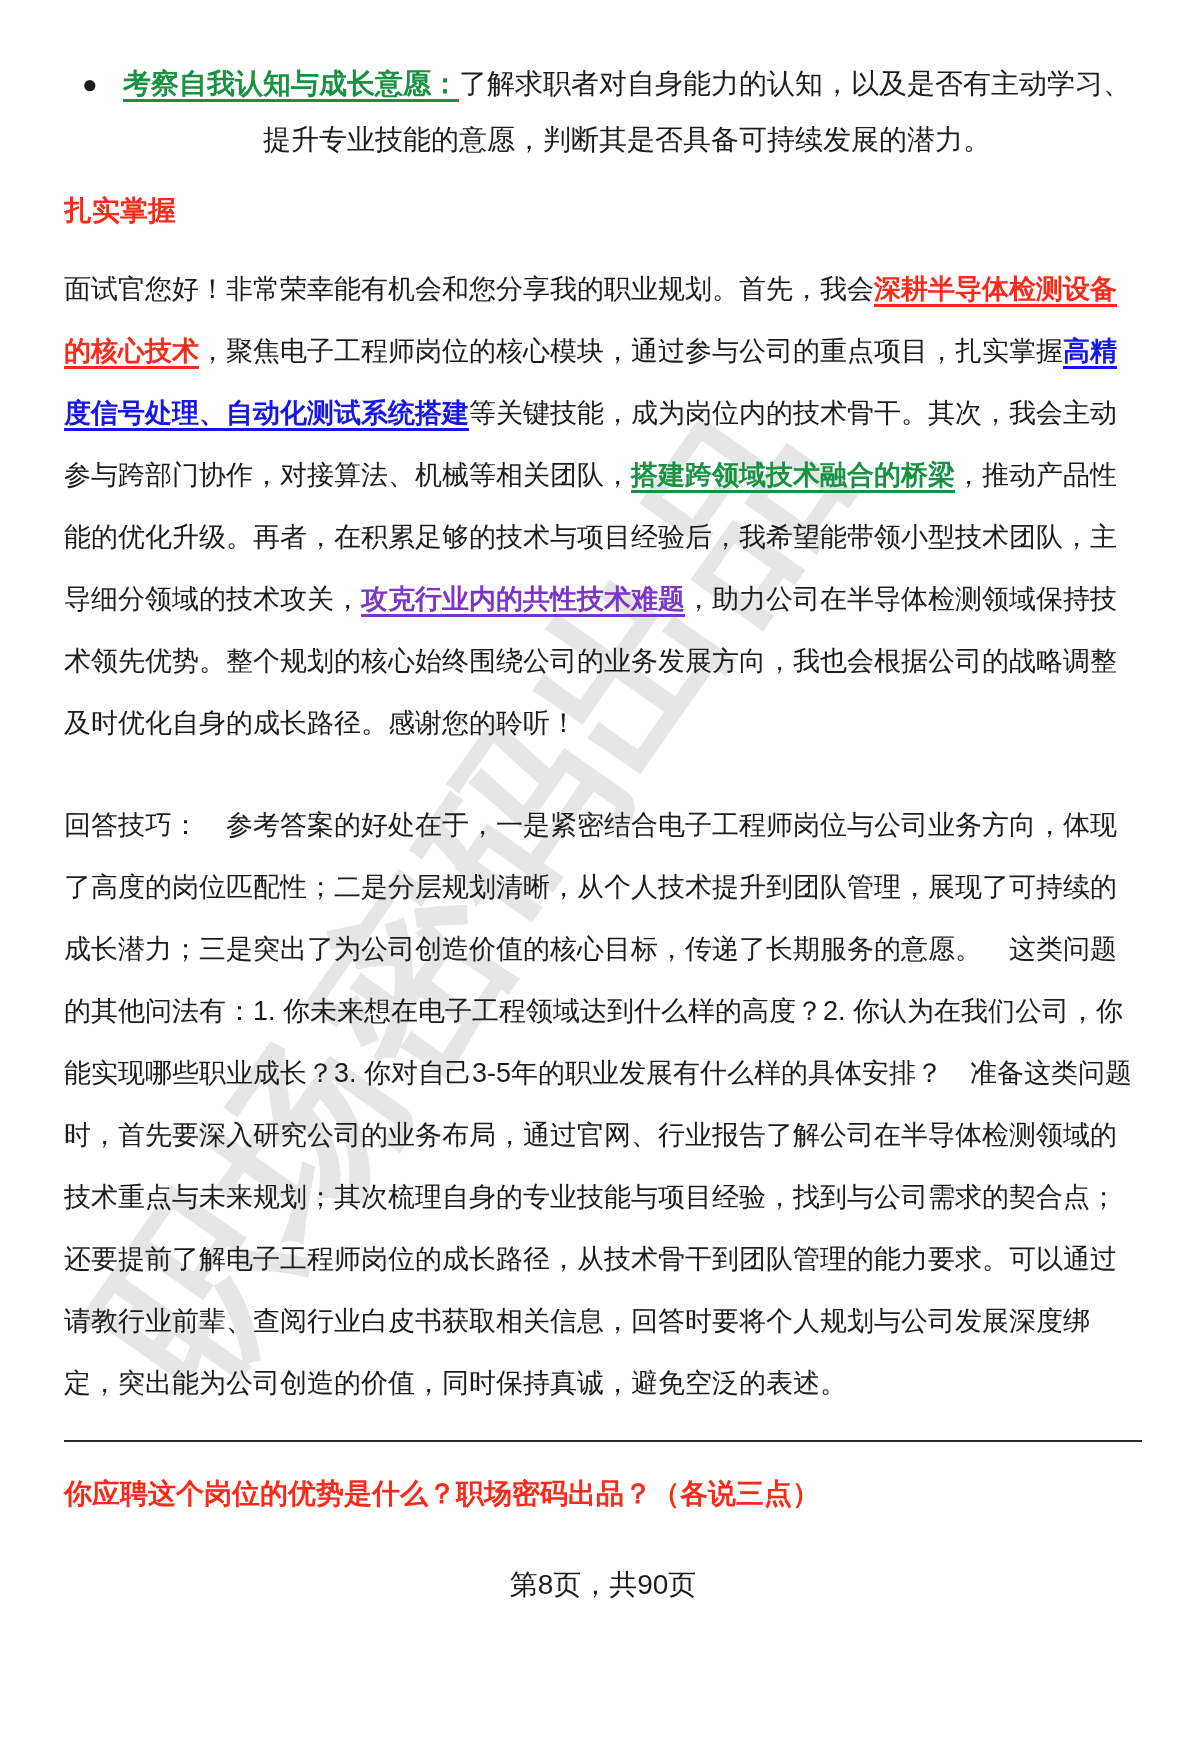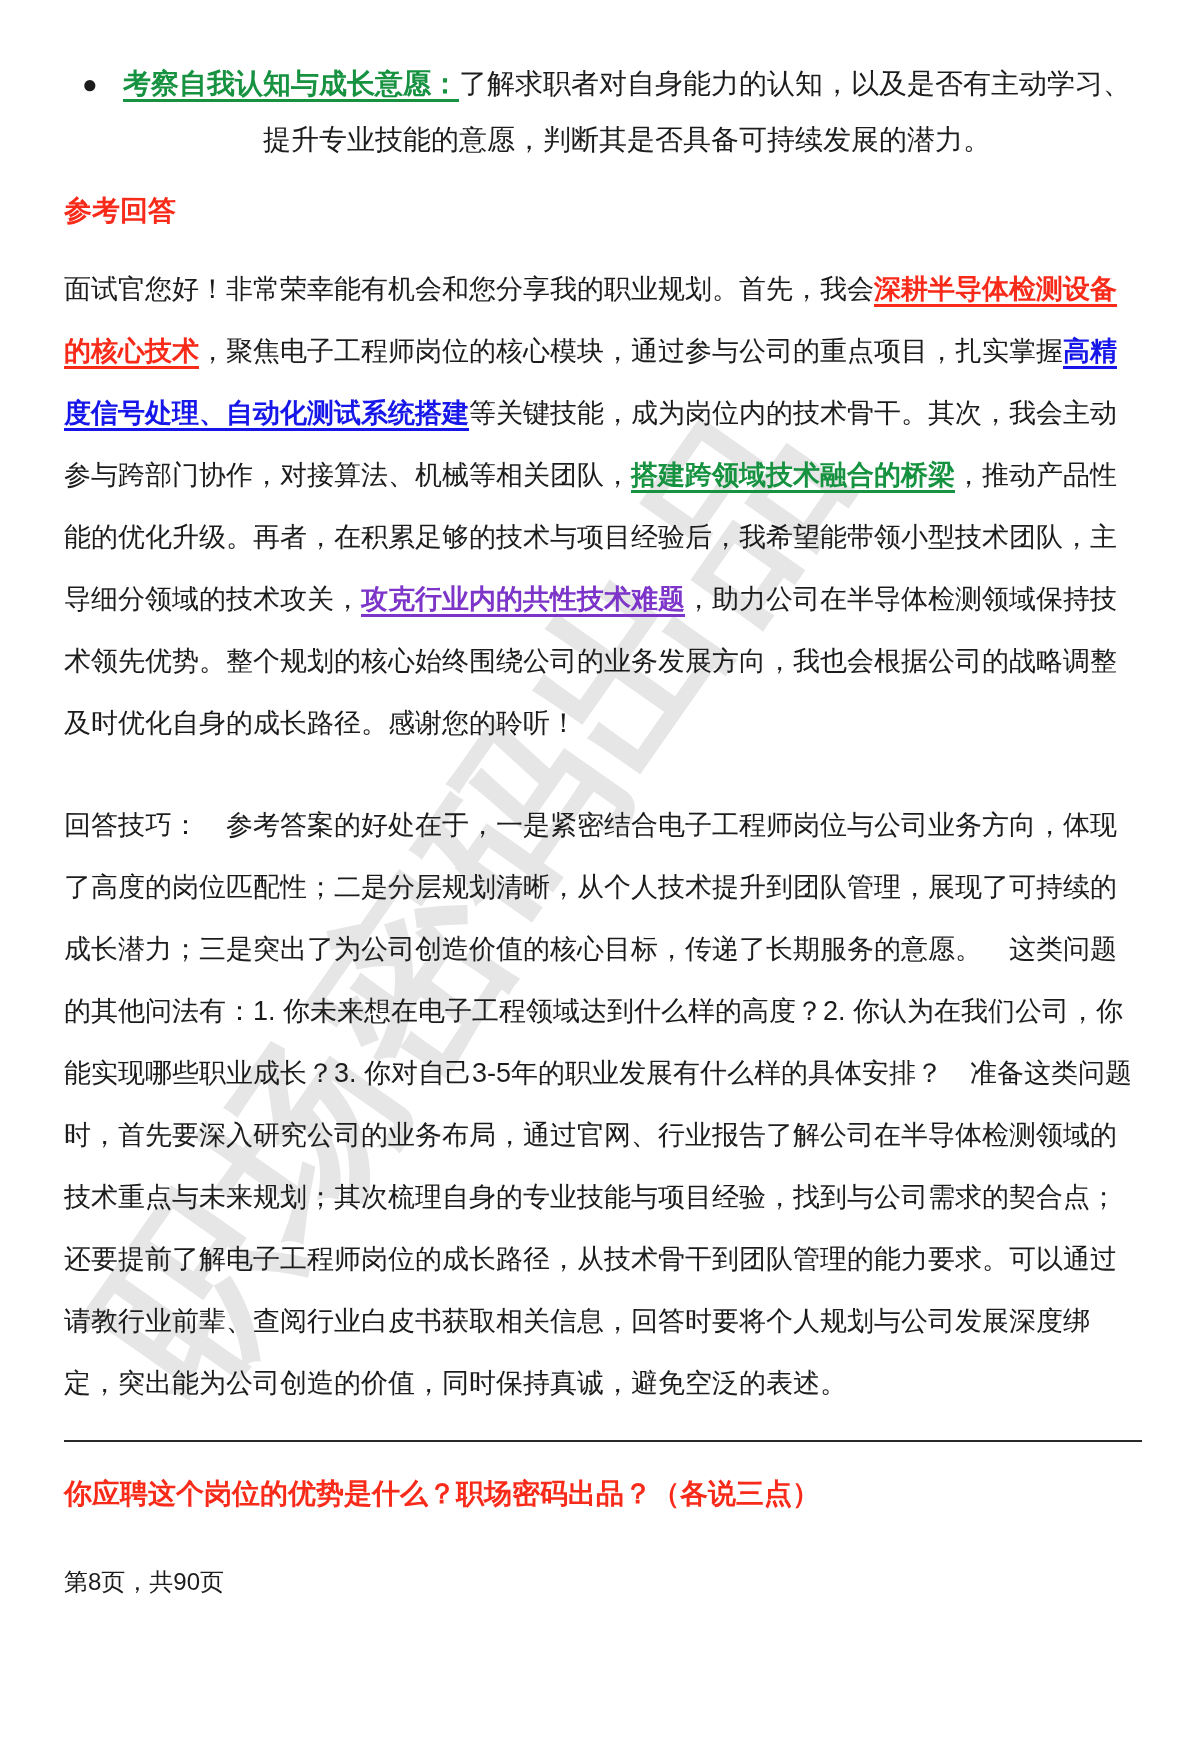--- a/index.html
+++ b/index.html
@@ -73,40 +73,40 @@
   }
   .next-question {
     margin-top:32px;
     font-size:28px;
     font-weight:bold;
     line-height:40px;
     color:var(--red,#f82b1a);
   }
   .page-footer {
     margin-top:52px;
-    text-align:left;
-    font-size:24px;
+    text-align:center;
+    font-size:28px;
     color:var(--body-text,#1c1c1c);
   }
 </style>
 </head>
 <body>
 
 <div class="page">
 
   <div class="watermark">职场密码出品</div>
 
   <div class="content">
 
     <div class="bullet-item">
       <span class="bullet-marker">●</span>
       <span class="bullet-text"><span class="run style-green">考察自我认知与成长意愿：</span><span class="run style-plain">了解求职者对自身能力的认知，以及是否有主动学习、提升专业技能的意愿，判断其是否具备可持续发展的潜力。</span></span>
     </div>
 
-    <div class="section-heading">参考回答</div>
+    <div class="section-heading">扎实掌握</div>
 
     <p class="para answer-para"><span class="run style-plain">面试官您好！非常荣幸能有机会和您分享我的职业规划。首先，我会</span><span class="run style-red">深耕半导体检测设备的核心技术</span><span class="run style-plain">，聚焦电子工程师岗位的核心模块，通过参与公司的重点项目，扎实掌握</span><span class="run style-blue">高精度信号处理、自动化测试系统搭建</span><span class="run style-plain">等关键技能，成为岗位内的技术骨干。其次，我会主动参与跨部门协作，对接算法、机械等相关团队，</span><span class="run style-green">搭建跨领域技术融合的桥梁</span><span class="run style-plain">，推动产品性能的优化升级。再者，在积累足够的技术与项目经验后，我希望能带领小型技术团队，主导细分领域的技术攻关，</span><span class="run style-purple">攻克行业内的共性技术难题</span><span class="run style-plain">，助力公司在半导体检测领域保持技术领先优势。整个规划的核心始终围绕公司的业务发展方向，我也会根据公司的战略调整及时优化自身的成长路径。感谢您的聆听！</span></p>
 
     <p class="para tips-para"><span class="run style-plain">回答技巧：　参考答案的好处在于，一是紧密结合电子工程师岗位与公司业务方向，体现了高度的岗位匹配性；二是分层规划清晰，从个人技术提升到团队管理，展现了可持续的成长潜力；三是突出了为公司创造价值的核心目标，传递了长期服务的意愿。　这类问题的其他问法有：1. 你未来想在电子工程领域达到什么样的高度？2. 你认为在我们公司，你能实现哪些职业成长？3. 你对自己3-5年的职业发展有什么样的具体安排？　准备这类问题时，首先要深入研究公司的业务布局，通过官网、行业报告了解公司在半导体检测领域的技术重点与未来规划；其次梳理自身的专业技能与项目经验，找到与公司需求的契合点；还要提前了解电子工程师岗位的成长路径，从技术骨干到团队管理的能力要求。可以通过请教行业前辈、查阅行业白皮书获取相关信息，回答时要将个人规划与公司发展深度绑定，突出能为公司创造的价值，同时保持真诚，避免空泛的表述。</span></p>
 
     <hr class="divider">
 
     <div class="next-question">你应聘这个岗位的优势是什么？职场密码出品？（各说三点）</div>
 
     <div class="page-footer">第8页，共90页</div>

